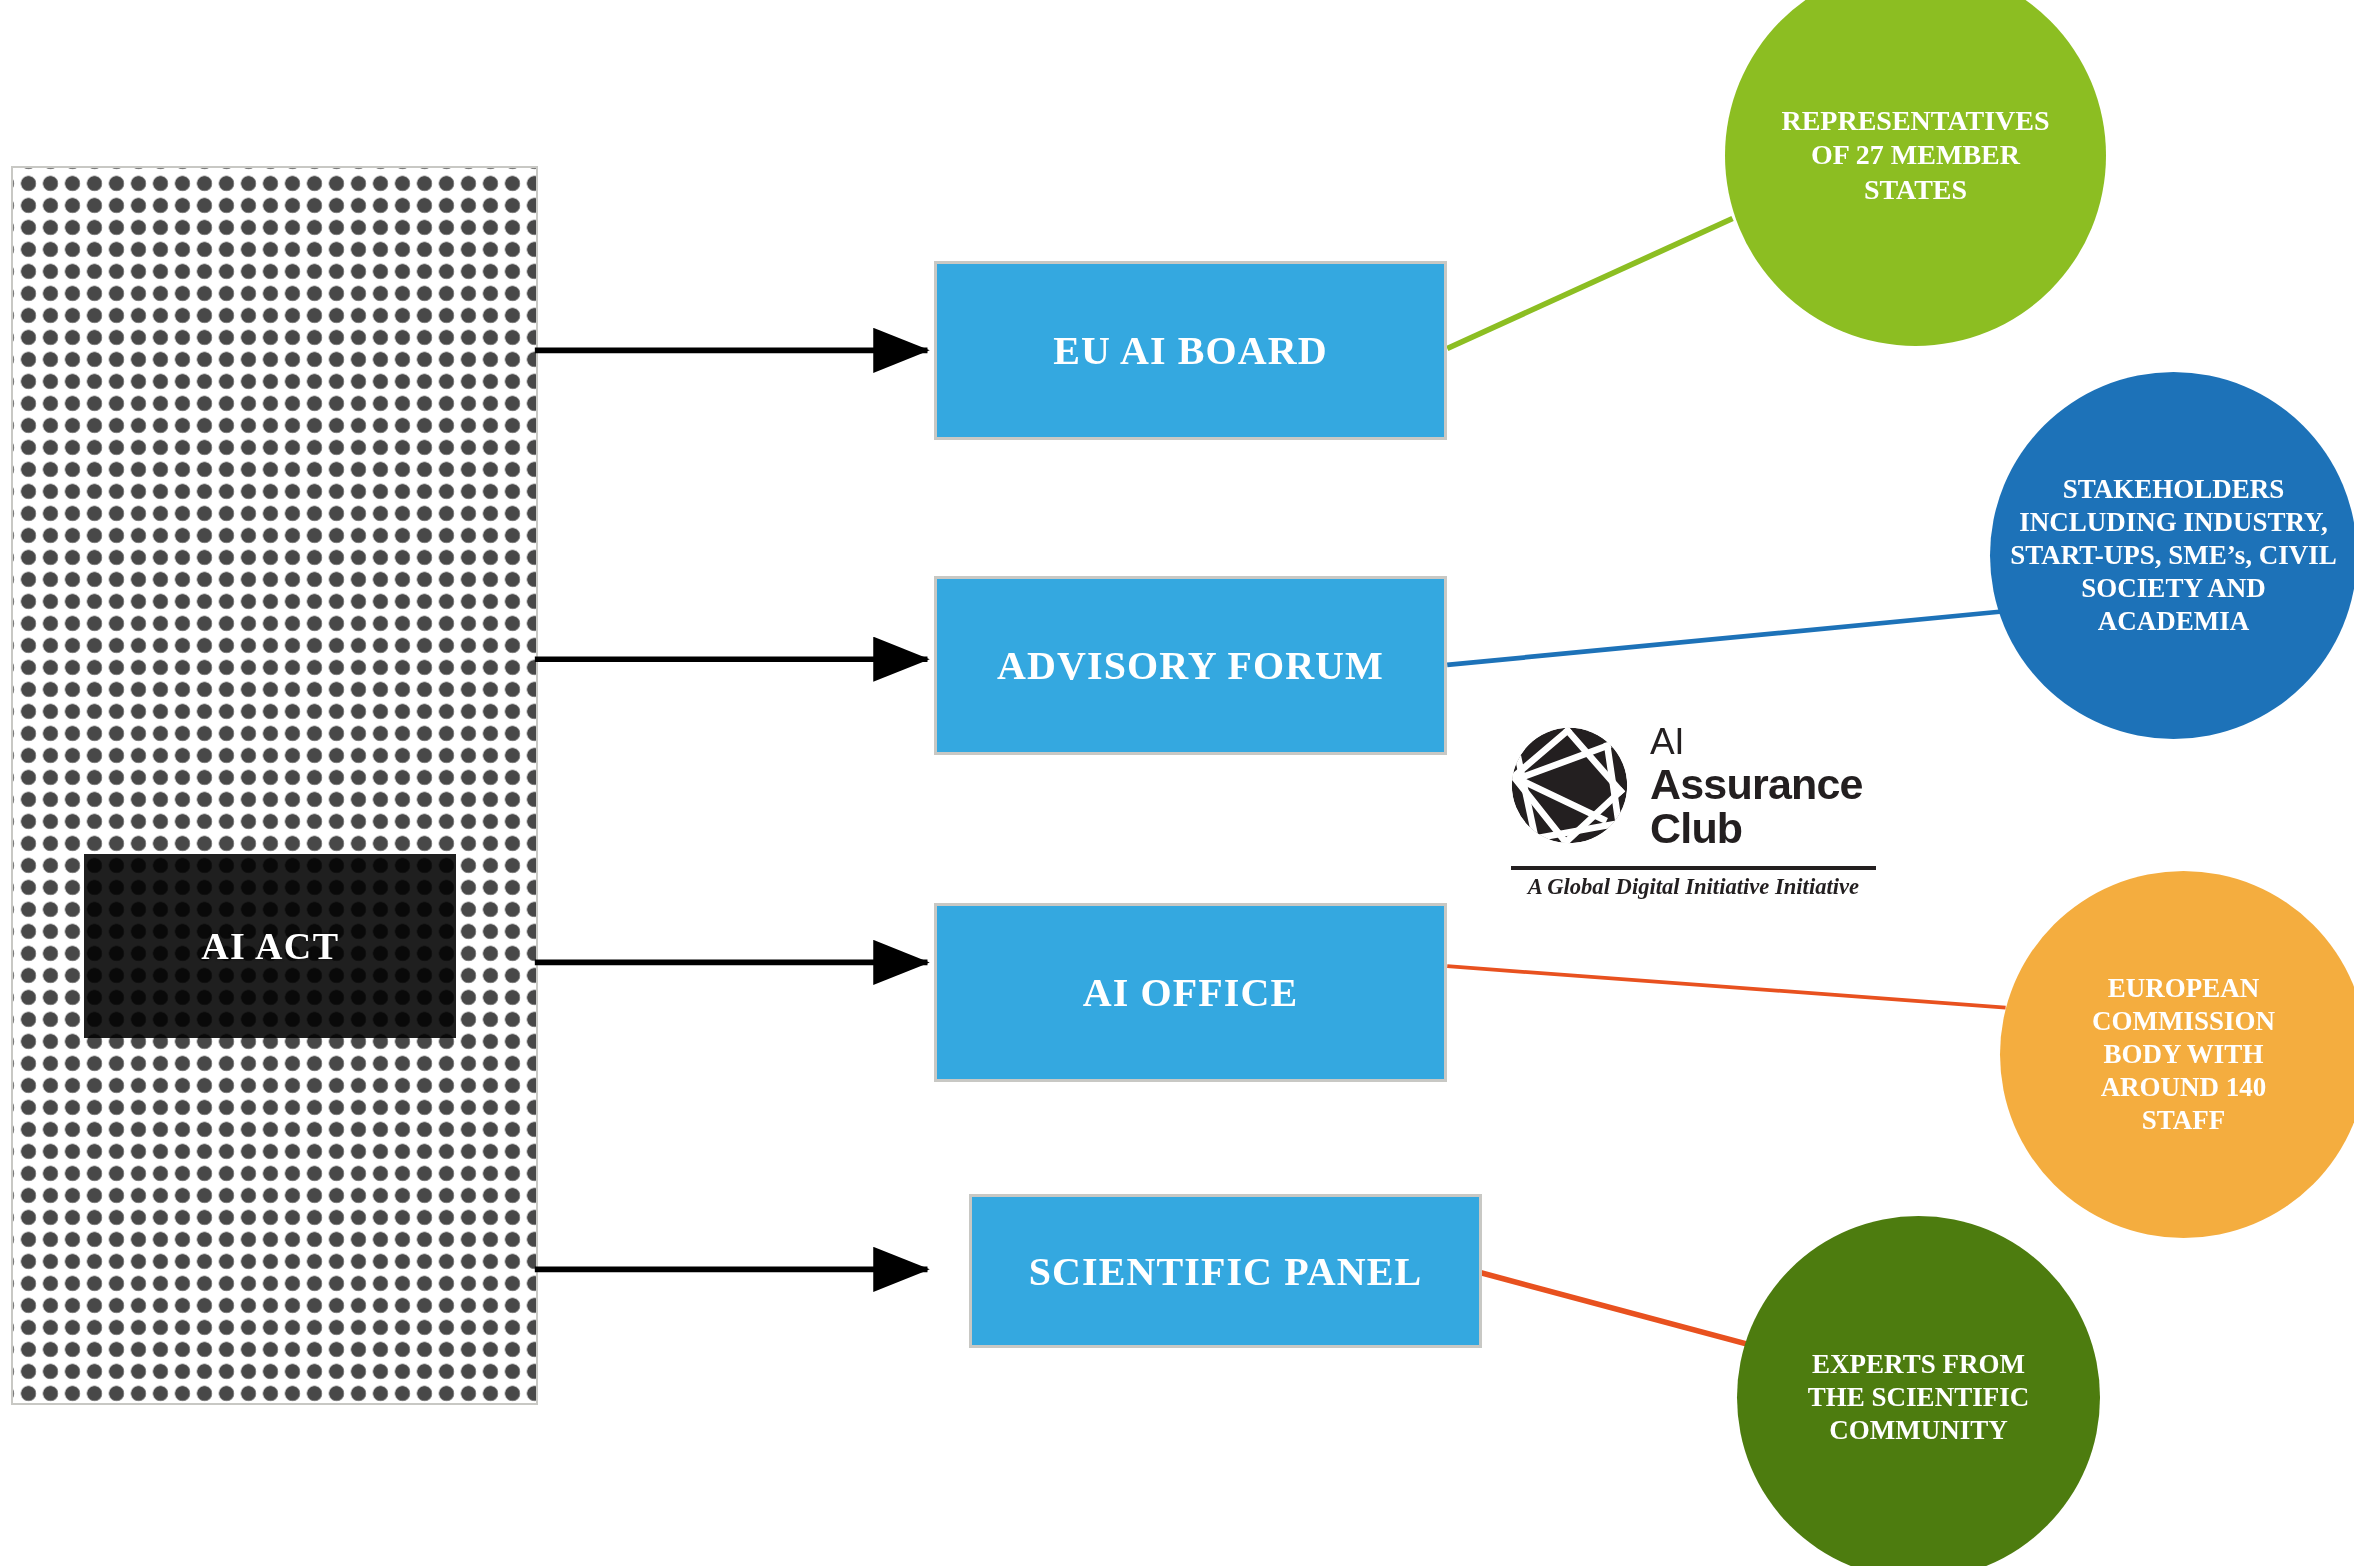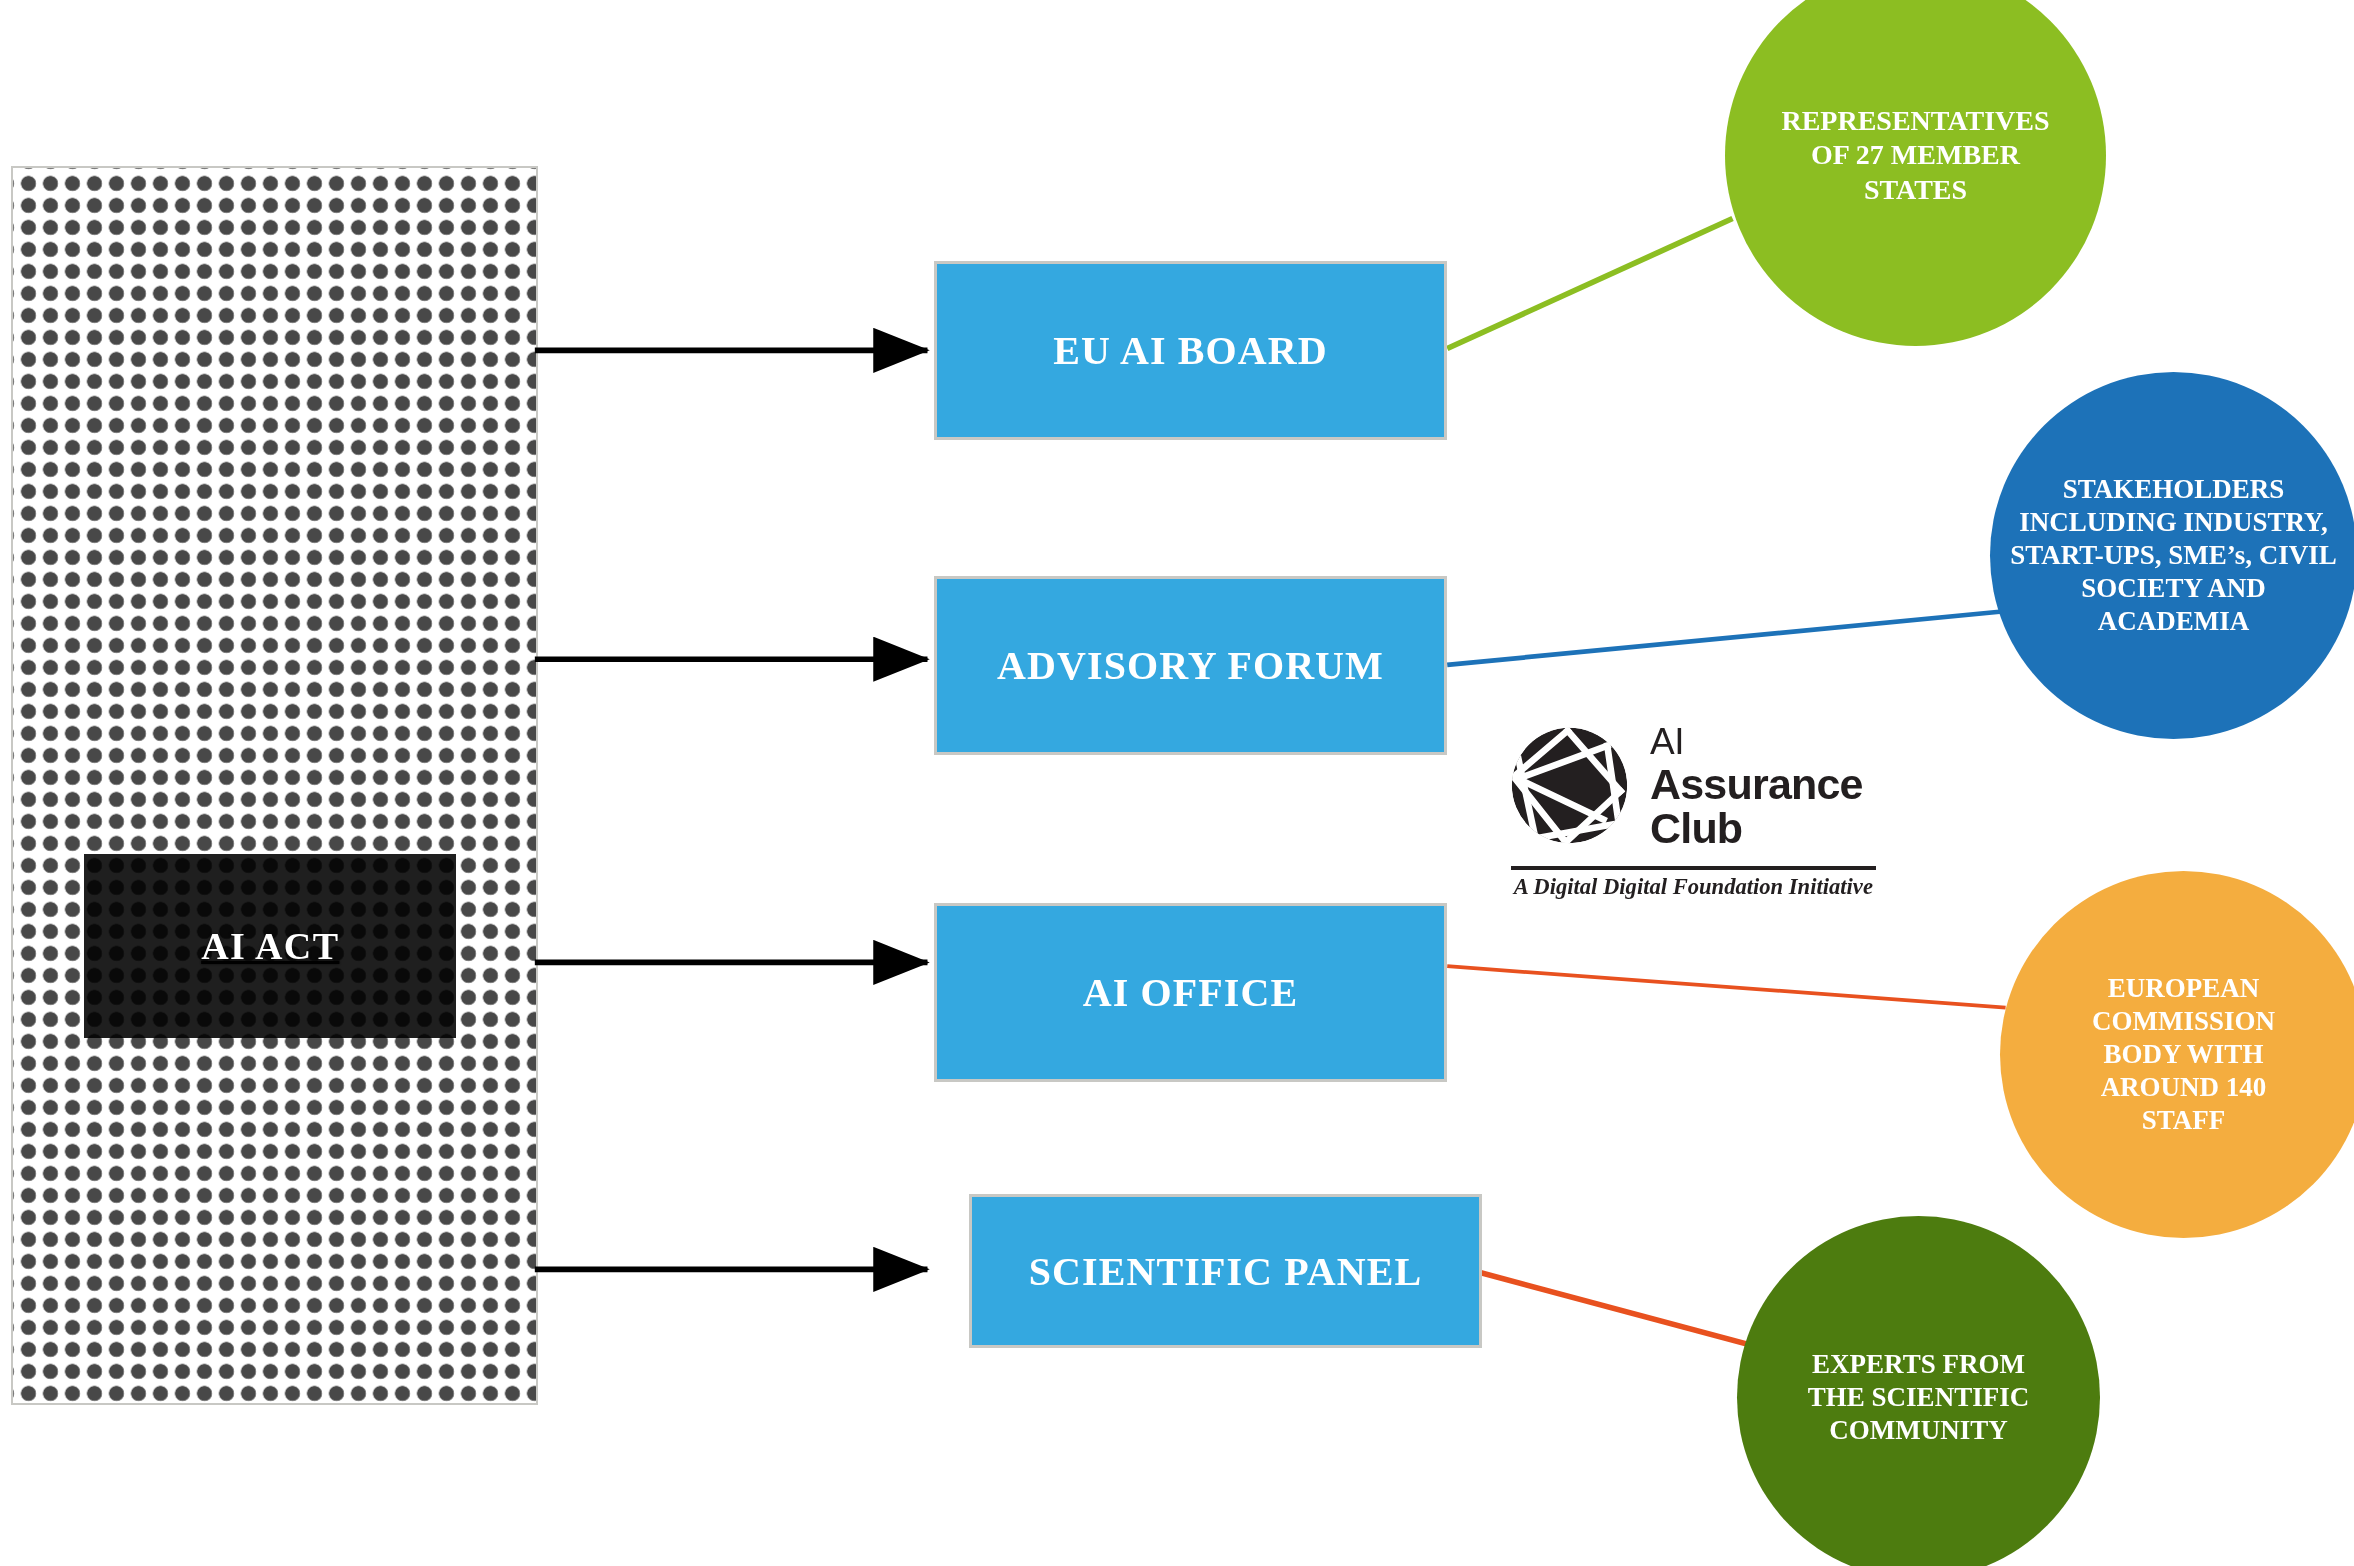--- a/index.html
+++ b/index.html
@@ -35,21 +35,20 @@
   #act-overlay {
     position: absolute;
     left: 71px;
     top: 686px;
     width: 372px;
     height: 184px;
     background: rgba(0,0,0,0.88);
     display: flex;
     align-items: center;
     justify-content: center;
-    text-decoration: underline;
   }
   #act-overlay .act-label {
     color: #ffffff;
     font-size: 38px;
     font-weight: bold;
     letter-spacing: 1.4px;
     text-shadow: 0 0 2.8px rgba(0,0,0,0.7);
   }
 
   
@@ -262,17 +261,17 @@
       </g>
     </svg>
 
     <div id="logo-wordmark">
       <div class="lw1">AI</div>
       <div class="lw2">Assurance</div>
       <div class="lw3">Club</div>
     </div>
 
     <div id="logo-rule"></div>
-    <div id="logo-tagline">A Digital Digital Foundation Initiative</div>
+    <div id="logo-tagline">A Global Digital Initiative Initiative</div>
   </div>
 
 </div>
 
 
 </body></html>

